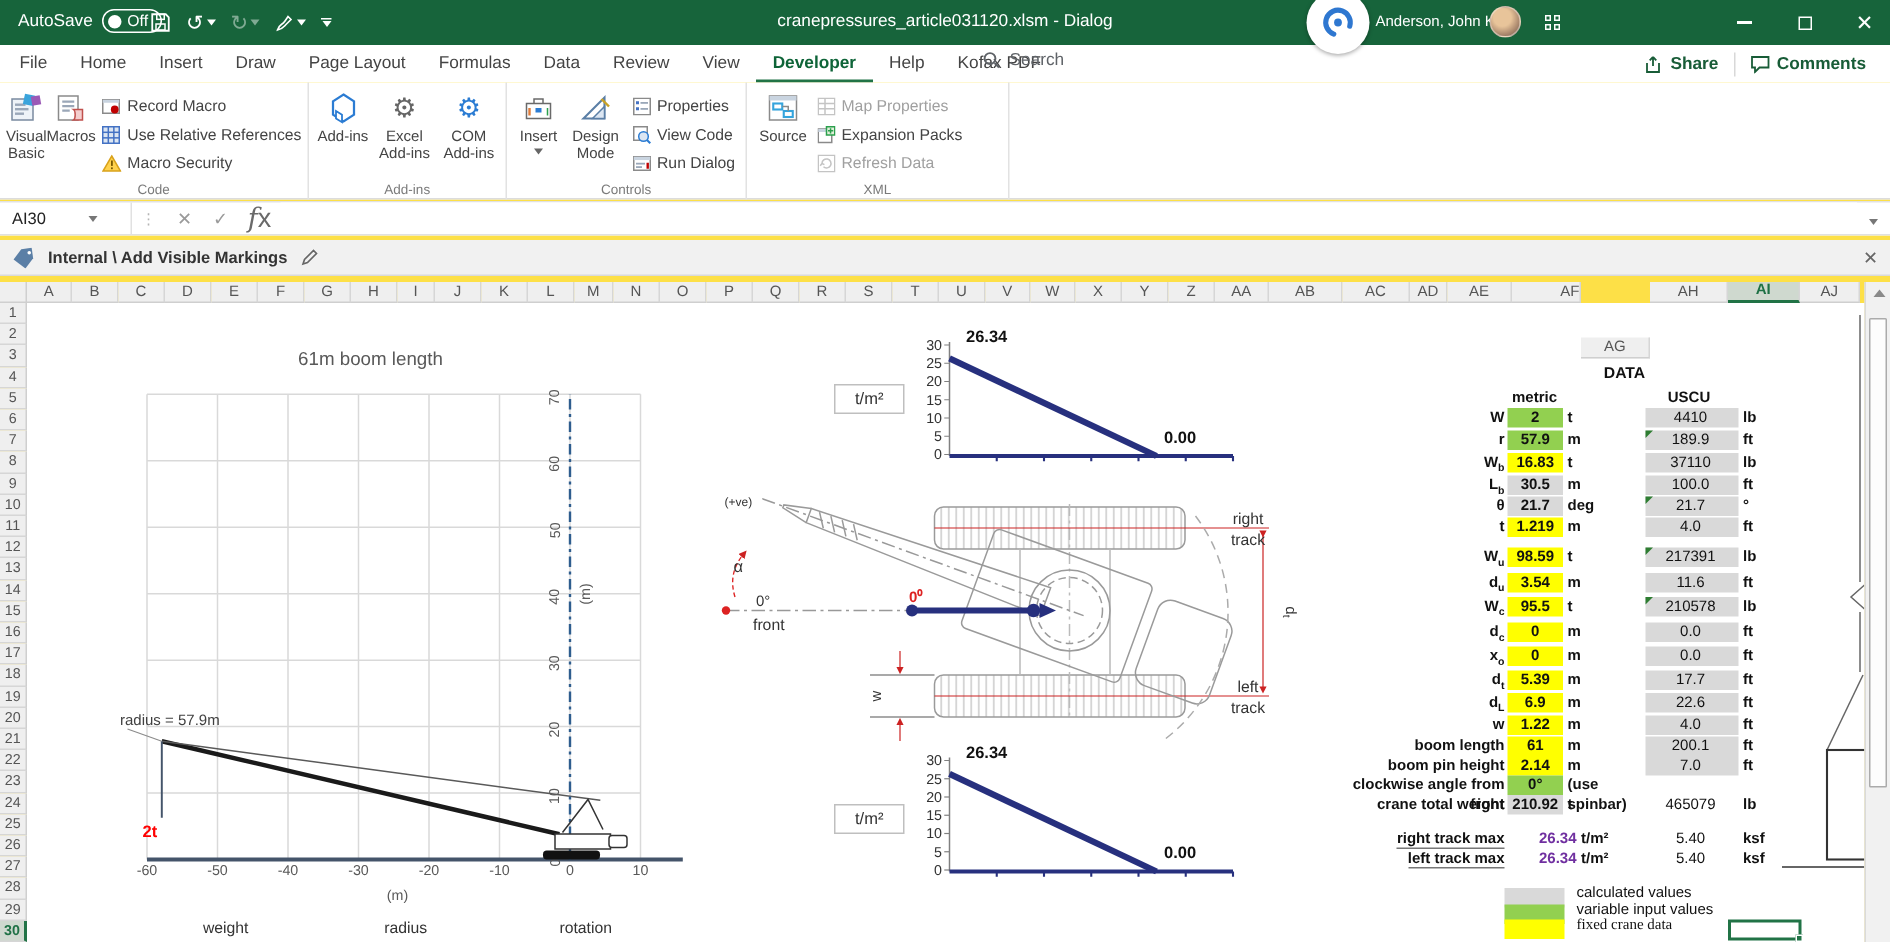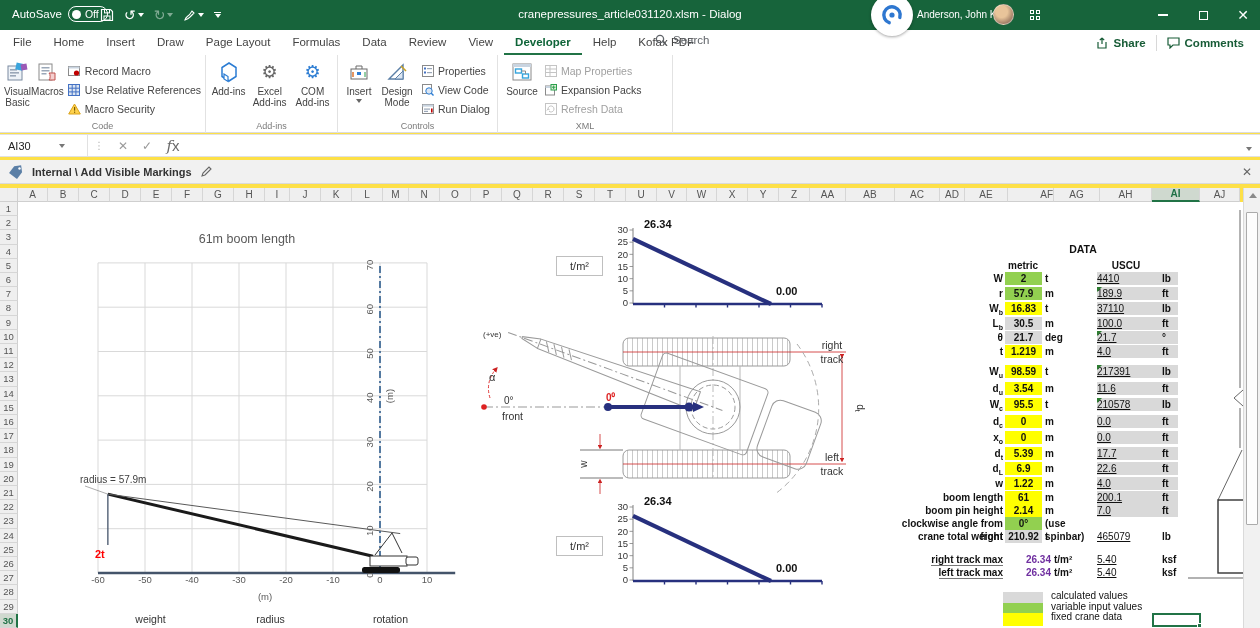--- a/index.html
+++ b/index.html
@@ -49,21 +49,21 @@
   .smallbtn{ display:flex; align-items:center; gap:4px; font-size:10.5px; color:#444; height:16px; white-space:nowrap;}
   .sicon{ width:13px; height:13px; display:flex; align-items:center; justify-content:center; font-size:11px;}
   .disbtn{ color:#a0a0a0;}
   .capd{ border-top-color:#666;}
 
   
   .fbar{ position:absolute; left:0; top:134px; width:1260px; height:23px; background:#fff; border-top:1px solid #e1e1e1; border-bottom:1px solid #e1e1e1; display:flex; align-items:center;}
   .namebox{ width:88px; height:21px; border-right:1px solid #e1e1e1; display:flex; align-items:center; padding-left:8px; font-size:11px; color:#222; gap:28px;}
   .grip{ color:#b5b5b5; font-size:10px; letter-spacing:1px; padding:0 6px;}
   .fbtn{ width:24px; text-align:center; color:#9a9a9a; font-size:12px;}
-  .fx{ font-size:15px; color:#6a6a6a; width:28px; text-align:center;}
+  .fx{ font-size:18px; color:#6a6a6a; width:28px; text-align:center;}
   .finput{ flex:1; height:21px; border:none; outline:none; font-size:11px; padding-left:6px;}
   .fchev{ width:22px; text-align:center; color:#777;}
 
   
   .msgbar{ position:absolute; left:0; top:160px; width:1260px; height:24px; background:#f1f1f1; border-bottom:1px solid #dadada; display:flex; align-items:center; padding-left:8px; gap:8px;}
   .msgtext{ font-size:11px; font-weight:bold; color:#333;}
   .msg-close{ position:absolute; right:8px; color:#666; font-size:12px;}
 
   
   .corner{ position:absolute; left:0; top:188px; width:18px; height:14px; background:#efefef; border-right:1px solid #cfcfcf; border-bottom:1px solid #cfcfcf;}
@@ -87,21 +87,21 @@
 
   
   #dtable{ position:absolute; left:893px; top:243px; width:320px; height:390px; font-size:10px; color:#111;}
   .dt-title{ position:absolute; left:150px; top:0; width:80px; text-align:center; font-weight:bold; font-size:10.5px;}
   .dt-h{ position:absolute; top:17px; font-weight:bold;}
   .trow{ position:absolute; left:0; width:320px; height:13px; line-height:13px;}
   .trow span{ position:absolute; display:block; height:13px;}
   .tlab{ left:0; width:110px; text-align:right; font-weight:bold;}
   .tval{ left:112px; width:37px; text-align:center; font-weight:bold;}
   .tunit{ left:152px; width:50px; font-weight:bold;}
-  .tuscu{ left:204px; width:81px; text-align:left; padding-right:2px;text-decoration:underline;}
+  .tuscu{ left:204px; width:62px; text-align:center; padding-right:2px;}
   .tunit2{ left:269px; width:34px; font-weight:bold;}
   .bg-green{ background:#92D050;}
   .bg-yellow{ background:#FFFF00;}
   .bg-gray{ background:#D9D9D9;}
   .marker{ position:absolute; left:0; top:0; width:0; height:0; border-top:5px solid #2e7d32; border-right:5px solid transparent;}
   .rlab{ left:0; width:110px; text-align:right; font-weight:bold; }
   .rlab i{ font-style:normal; border-bottom:1px solid #777;}
   .rval{ left:112px; width:46px; text-align:right; font-weight:bold; color:#7030A0;}
   .runit{ left:161px; width:40px; font-weight:bold;}
   .lg-swatch{ left:110px; width:40px; height:10px; top:1px;}
@@ -489,21 +489,21 @@
       <div class="ch" style="width: 30px;">W</div>
       <div class="ch" style="width: 31px;">X</div>
       <div class="ch" style="width: 31px;">Y</div>
       <div class="ch" style="width: 31px;">Z</div>
       <div class="ch" style="width: 36px;">AA</div>
       <div class="ch" style="width: 49px;">AB</div>
       <div class="ch" style="width: 45px;">AC</div>
       <div class="ch" style="width: 25px;">AD</div>
       <div class="ch" style="width: 43px;">AE</div>
       <div class="ch" style="width: 46px; text-align: right;">AF</div>
-      <div class="ch" style="width: 46px;">AG</div>
+      <div class="ch" style="width: 46px; margin-top: 37px;">AG</div>
       <div class="ch" style="width: 52px;">AH</div>
       <div class="ch sel" style="width: 48px;">AI</div>
       <div class="ch" style="width: 40px;">AJ</div>
     </div>
   <div id="rowheads">
       <div class="rh" style="top: 0px; height: 14.2px; line-height: 14.2px;">1</div>
       <div class="rh" style="top: 14.2px; height: 14.2px; line-height: 14.2px;">2</div>
       <div class="rh" style="top: 28.4px; height: 14.2px; line-height: 14.2px;">3</div>
       <div class="rh" style="top: 42.6px; height: 14.2px; line-height: 14.2px;">4</div>
       <div class="rh" style="top: 56.8px; height: 14.2px; line-height: 14.2px;">5</div>
@@ -864,21 +864,21 @@
           <span class="tunit2">ksf</span>
         </div>
         <div class="trow" style="top: 348px; height: 10.5px; line-height: 10.5px;">
           <span class="lg-swatch" style="background: rgb(217, 217, 217);"></span>
           <span class="lg-label">calculated values</span>
         </div>
         <div class="trow" style="top: 358.5px; height: 10.5px; line-height: 10.5px;">
           <span class="lg-swatch" style="background: rgb(146, 208, 80);"></span>
           <span class="lg-label">variable input values</span>
         </div>
-        <div class="trow" style="top: 369px; height: 10.5px; line-height: 10.5px;">
+        <div class="trow" style="top: 369px; height: 10.5px; line-height: 10.5px; font-family: Liberation Serif, serif;">
           <span class="lg-swatch" style="background: rgb(255, 255, 0);"></span>
           <span class="lg-label">fixed crane data</span>
         </div>
       </div>
   </div>
 
   <div id="spinbars">
       <div class="spingroup" style="left: 128px; top: 613px;">
         <span class="spinlabel">weight</span>
         <div class="spinbar">

